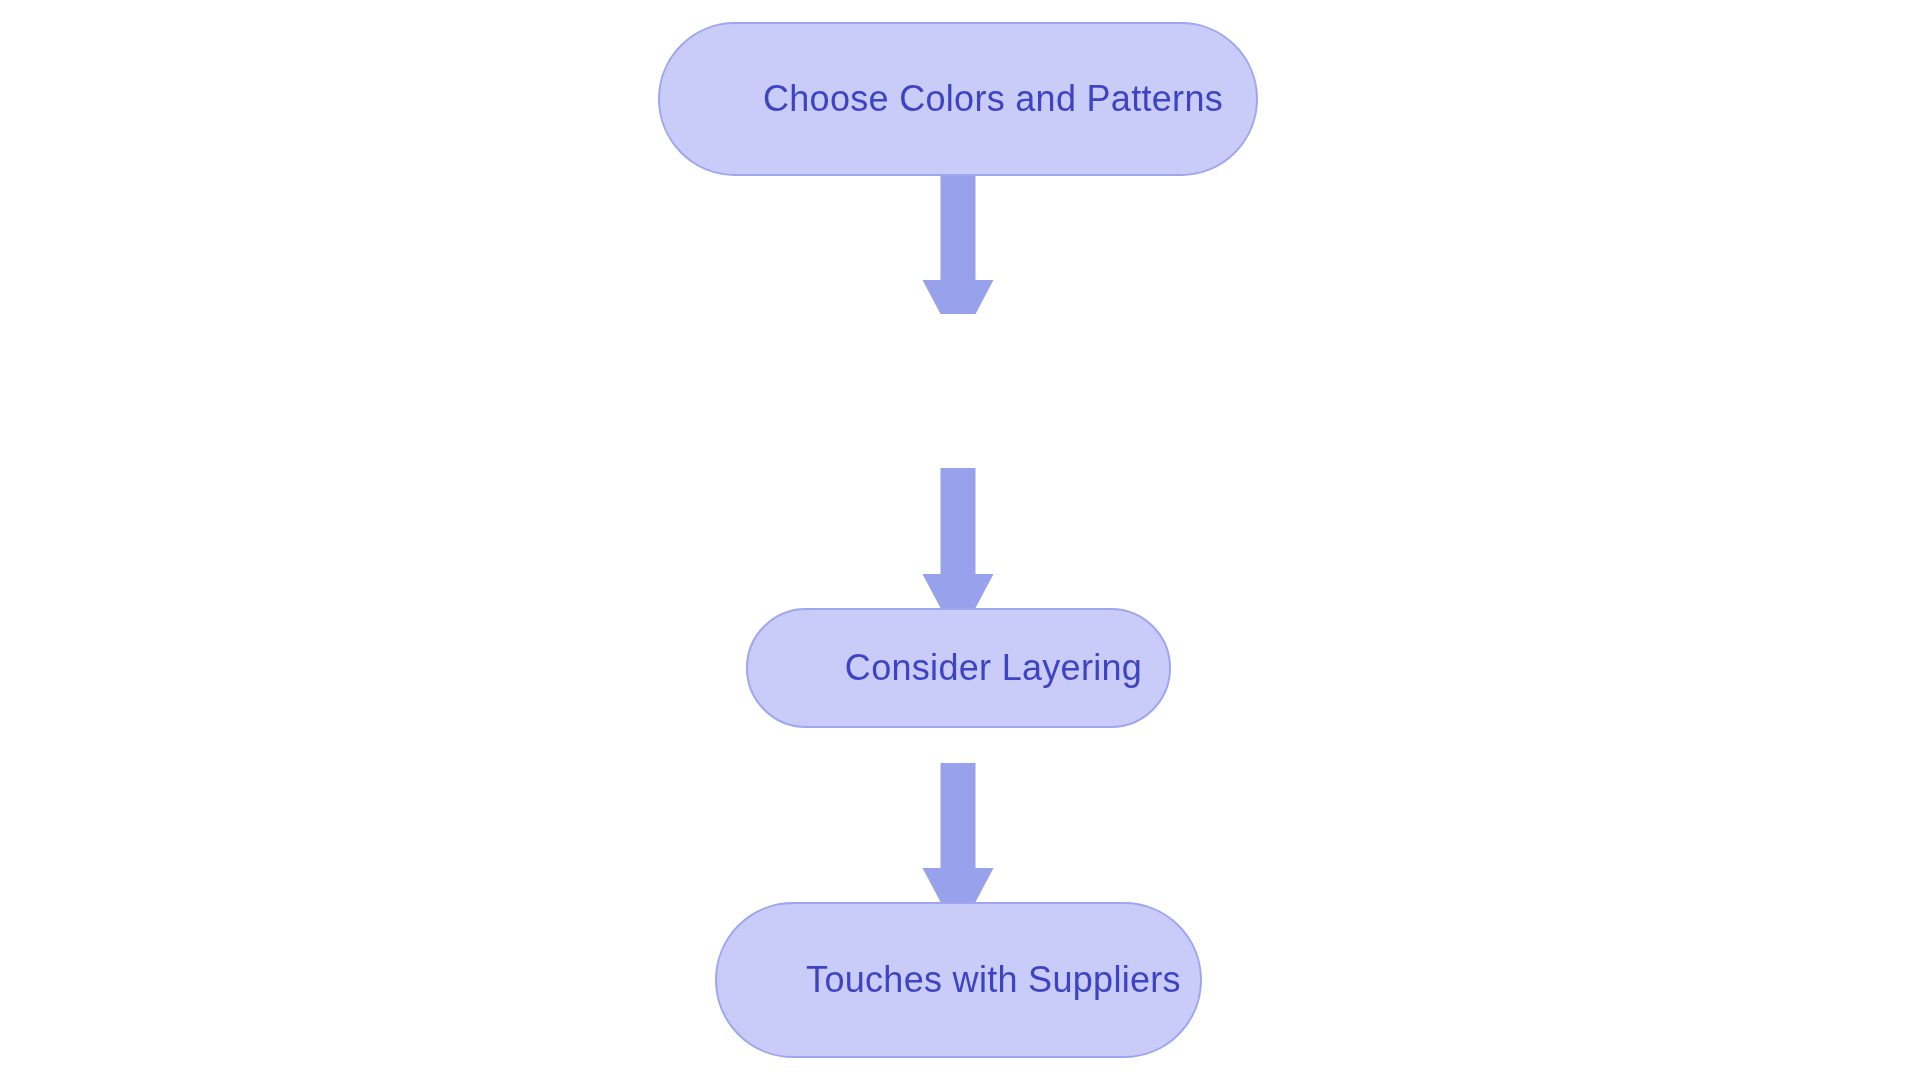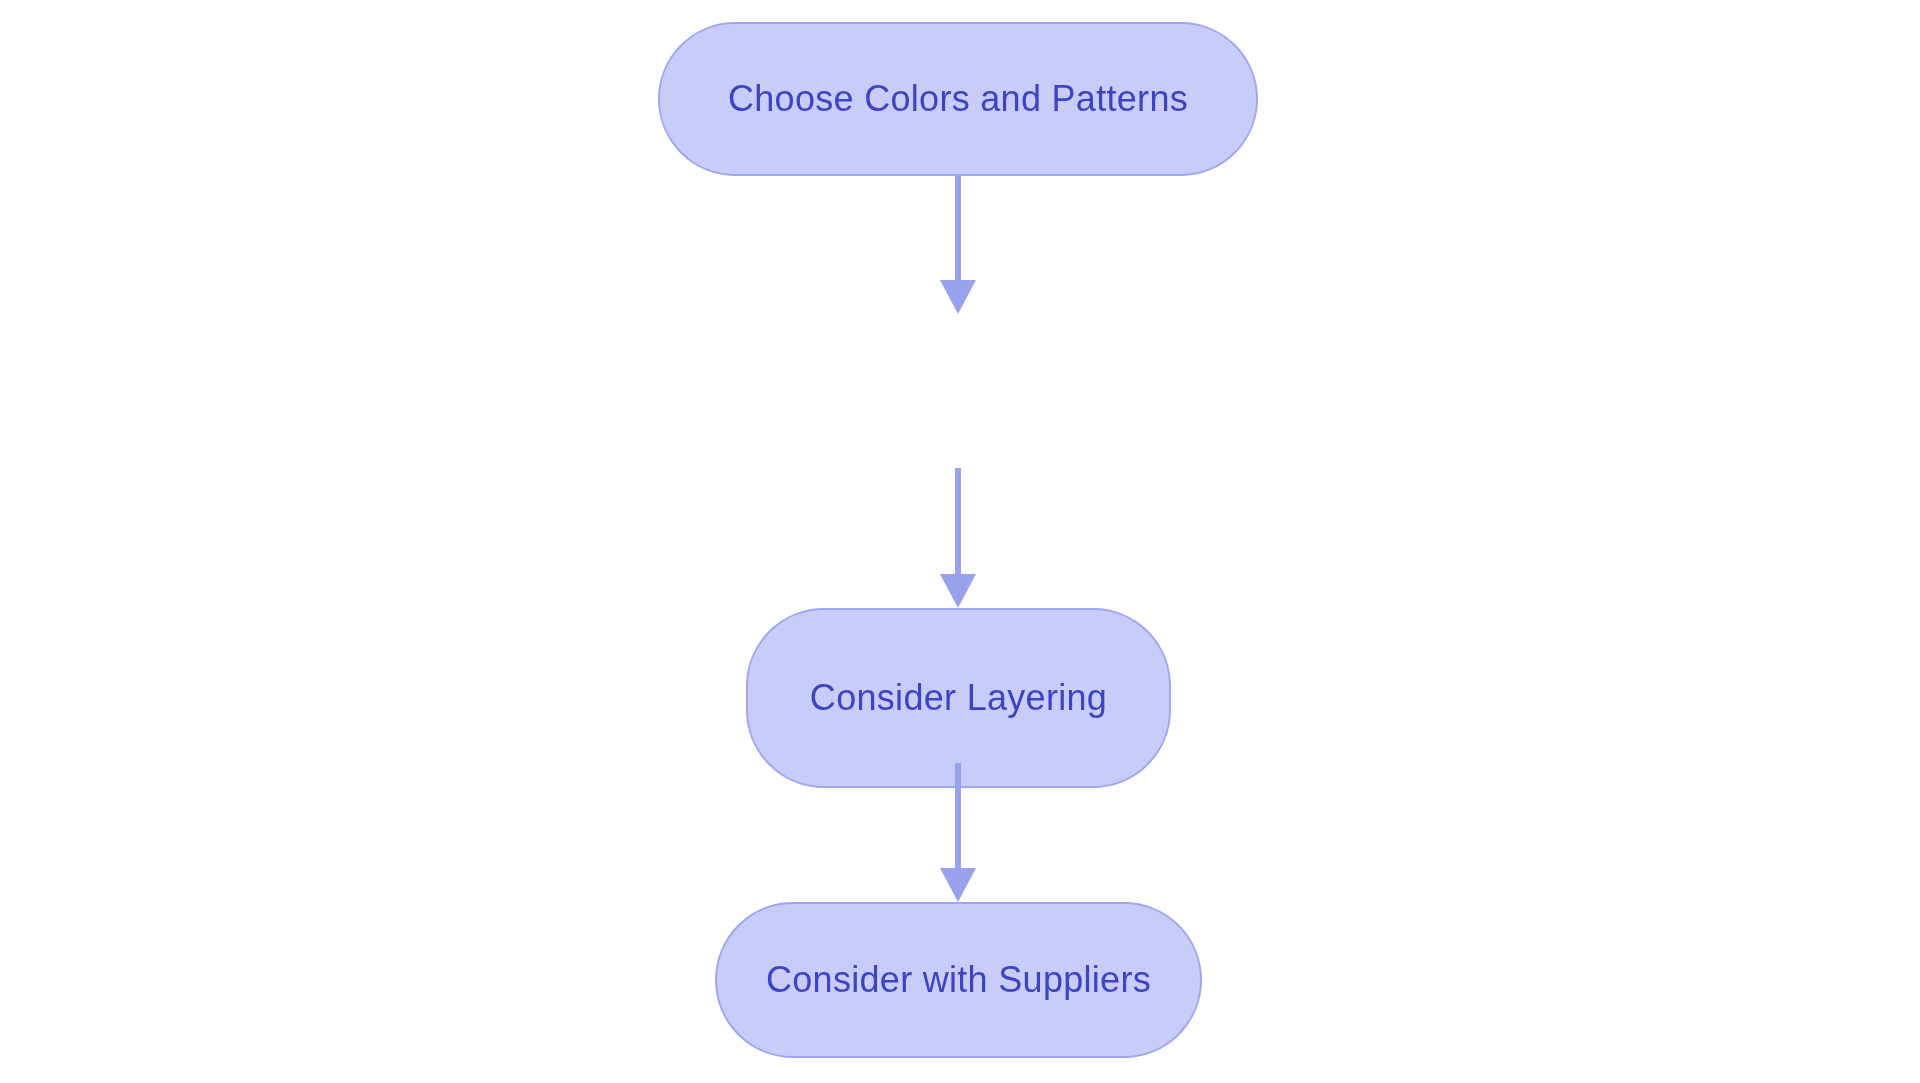--- a/index.html
+++ b/index.html
@@ -2,21 +2,21 @@
 <html style="--node-fill: #c9ccf8; --node-border: #9ea6f0; --node-text: #3d44c4; --arrow: #98a1eb; --bg: #ffffff;"><head>
 <meta charset="utf-8">
 <style>
   :root {
     --node-fill: #c9ccf8;
     --node-border: #9ea6f0;
     --node-text: #3d44c4;
     --arrow: #98a1eb;
     --bg: #ffffff;
   }
-  * { box-sizing: border-box; }
+  * { box-sizing: border-box; padding-left: 35px; }
   html, body { margin: 0; padding: 0; background: var(--bg); }
   .canvas {
     position: relative;
     width: 1920px;
     height: 1083px;
     background: var(--bg);
     overflow: hidden;
     font-family: "Liberation Sans", sans-serif;
   }
   .flow-node {
@@ -29,21 +29,21 @@
     justify-content: center;
     color: var(--node-text);
     font-size: 36px;
     font-weight: 400;
     letter-spacing: 0.3px;
     white-space: nowrap;
     text-align: center;
   }
   .node-1 { left: 658px; top: 22px;  width: 600px; height: 154px; }
   .node-2 { left: 717px; top: 314px; width: 482px; height: 154px; }
-  .node-3 { left: 746px; top: 608px; width: 425px; height: 180px; }
+  .node-3 { left: 746px; top: 608px; width: 425px; height: 120px; }
   .node-4 { left: 715px; top: 902px; width: 487px; height: 156px; }
 
   .connector {
     position: absolute;
     left: 940px;
     width: 36px;
   }
   .conn-1 { top: 176px; height: 138px; }
   .conn-2 { top: 468px; height: 140px; }
   .conn-3 { top: 763px; height: 139px; }
@@ -91,16 +91,16 @@
   <div class="flow-node node-3">
     <span>Consider Layering</span>
   </div>
 
   <div class="connector conn-3">
     <div class="shaft"></div>
     <div class="head"></div>
   </div>
 
   <div class="flow-node node-4">
-    <span>Consider with Suppliers</span>
+    <span>Touches with Suppliers</span>
   </div>
 
 </div>
 
 </body></html>

